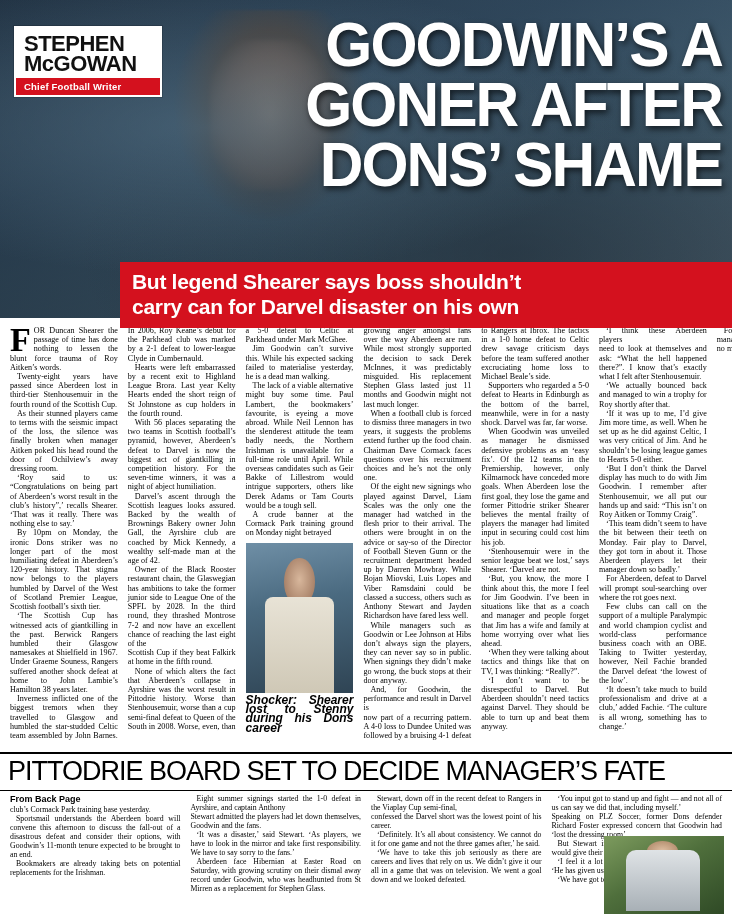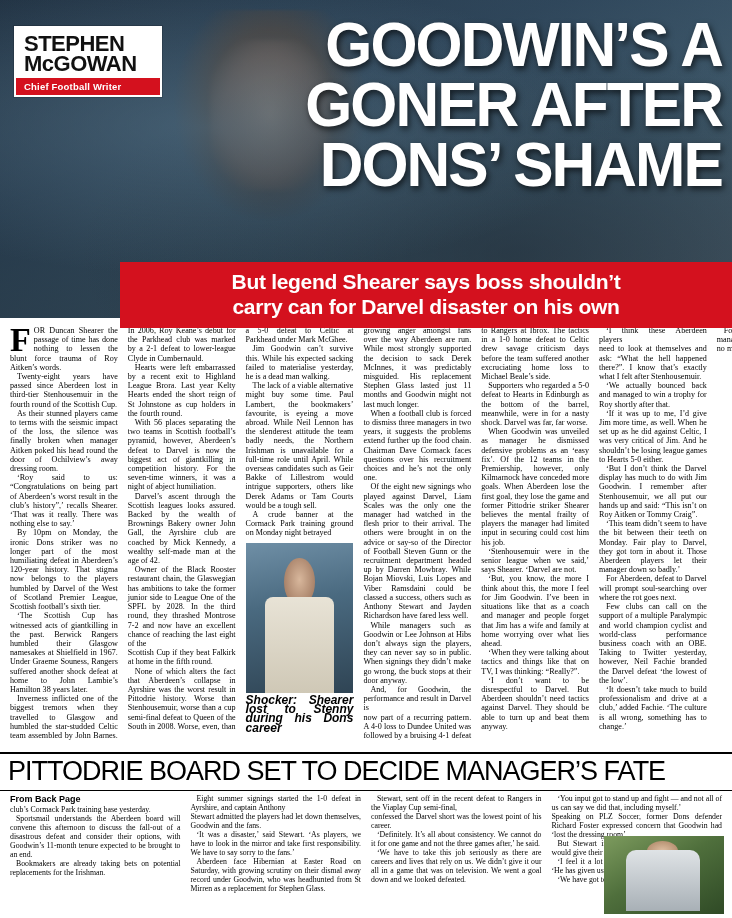--- a/index.html
+++ b/index.html
@@ -72,21 +72,20 @@
   }
   .headline div { white-space:nowrap; }
 
   
   .deck {
     position:absolute; left:120px; top:262px; width:612px; z-index:7;
     background:#d4111e; color:#fff;
     font-family:"Liberation Sans", sans-serif; font-weight:bold;
     font-size:21px; line-height:25px;
     padding:7px 12px 9px 12px;
-    text-align:center;
     letter-spacing:-0.3px;
   }
   .deck div{ white-space:nowrap; }
 
   
   .body-area{
     position:absolute; top:320px; left:0; width:599px; height:430px;
     padding:6px 10px 0 10px;
   }
   .cols {
@@ -221,21 +220,21 @@
 
       <p class="first">growing anger amongst fans over the way Aberdeen are run. While most strongly supported the decision to sack Derek McInnes, it was predictably misguided. His replacement Stephen Glass lasted just 11 months and Goodwin might not last much longer.</p>
       <p>When a football club is forced to dismiss three managers in two years, it suggests the problems extend further up the food chain. Chairman Dave Cormack faces questions over his recruitment choices and he’s not the only one.</p>
       <p>Of the eight new signings who played against Darvel, Liam Scales was the only one the manager had watched in the flesh prior to their arrival. The others were brought in on the advice or say-so of the Director of Football Steven Gunn or the recruitment department headed up by Darren Mowbray. While Bojan Miovski, Luis Lopes and Viber Ramsdaini could be classed a success, others such as Anthony Stewart and Jayden Richardson have fared less well.</p>
       <p>While managers such as Goodwin or Lee Johnson at Hibs don’t always sign the players, they can never say so in public. When signings they didn’t make go wrong, the buck stops at their door anyway.</p>
       <p>And, for Goodwin, the performance and result in Darvel is</p>
 
       <p class="first">now part of a recurring pattern. A 4-0 loss to Dundee United was followed by a bruising 4-1 defeat to Rangers at Ibrox. The tactics in a 1-0 home defeat to Celtic drew savage criticism days before the team suffered another excruciating home loss to Michael Beale’s side.</p>
       <p>Supporters who regarded a 5-0 defeat to Hearts in Edinburgh as the bottom of the barrel, meanwhile, were in for a nasty shock. Darvel was far, far worse.</p>
       <p>When Goodwin was unveiled as manager he dismissed defensive problems as an ‘easy fix’. Of the 12 teams in the Premiership, however, only Kilmarnock have conceded more goals. When Aberdeen lose the first goal, they lose the game and former Pittodrie striker Shearer believes the mental frailty of players the manager had limited input in securing could cost him his job.</p>
-      <p>‘Stenhousemuir were in the senior league when we said,’ says Shearer. ‘Darvel are not.</p>
+      <p>‘Stenhousemuir were in the senior league beat we lost,’ says Shearer. ‘Darvel are not.</p>
       <p>‘But, you know, the more I think about this, the more I feel for Jim Goodwin. I’ve been in situations like that as a coach and manager and people forget that Jim has a wife and family at home worrying over what lies ahead.</p>
       <p>‘When they were talking about tactics and things like that on TV, I was thinking: “Really?”.</p>
       <p>‘I don’t want to be disrespectful to Darvel. But Aberdeen shouldn’t need tactics against Darvel. They should be able to turn up and beat them anyway.</p>
       <p>‘I think these Aberdeen players</p>
 
       <p class="first">need to look at themselves and ask: “What the hell happened there?”. I know that’s exactly what I felt after Stenhousemuir.</p>
       <p>‘We actually bounced back and managed to win a trophy for Roy shortly after that.</p>
       <p>‘If it was up to me, I’d give Jim more time, as well. When he set up as he did against Celtic, I was very critical of Jim. And he shouldn’t be losing league games to Hearts 5-0 either.</p>
       <p>‘But I don’t think the Darvel display has much to do with Jim Goodwin. I remember after Stenhousemuir, we all put our hands up and said: “This isn’t on Roy Aitken or Tommy Craig”.</p>
       <p>‘This team didn’t seem to have the bit between their teeth on Monday. Fair play to Darvel, they got torn in about it. Those Aberdeen players let their manager down so badly.’</p>
@@ -253,21 +252,21 @@
       <div class="kicker">From Back Page</div>
       <p class="first">club’s Cormack Park training base yesterday.</p>
       <p>Sportsmail understands the Aberdeen board will convene this afternoon to discuss the fall-out of a disastrous defeat and consider their options, with Goodwin’s 11-month tenure expected to be brought to an end.</p>
       <p>Bookmakers are already taking bets on potential replacements for the Irishman.</p>
       <p>Eight summer signings started the 1-0 defeat in Ayrshire, and captain Anthony</p>
       <p></p>
 
       <p class="first">Stewart admitted the players had let down themselves, Goodwin and the fans.</p>
       <p>‘It was a disaster,’ said Stewart. ‘As players, we have to look in the mirror and take first responsibility. We have to say sorry to the fans.’</p>
       <p>Aberdeen face Hibernian at Easter Road on Saturday, with growing scrutiny on their dismal away record under Goodwin, who was headhunted from St Mirren as a replacement for Stephen Glass.</p>
-      <p>Stewart, sent off in the recent defeat to Rangers in the Viaplay Cup semi-final,</p>
+      <p>Stewart, down off in the recent defeat to Rangers in the Viaplay Cup semi-final,</p>
 
       <p class="first">confessed the Darvel short was the lowest point of his career.</p>
       <p>‘Definitely. It’s all about consistency. We cannot do it for one game and not the three games after,’ he said.</p>
       <p>‘We have to take this job seriously as there are careers and lives that rely on us. We didn’t give it our all in a game that was on television. We went a goal down and we looked defeated.</p>
       <p>‘You input got to stand up and fight — and not all of us can say we did that, including myself.’</p>
 
       <p class="first">Speaking on PLZ Soccer, former Dons defender Richard Foster expressed concern that Goodwin had ‘lost the dressing room’.</p>
       <p>But Stewart insisted that he and his team-mates would give their all for the manager.</p>
       <p>‘I feel it a lot for the gaffer,’ said the 30-year-old. ‘He has given us everything we could have asked for.</p>
       <p>‘We have got to play like it means a lot to us.’</p>

